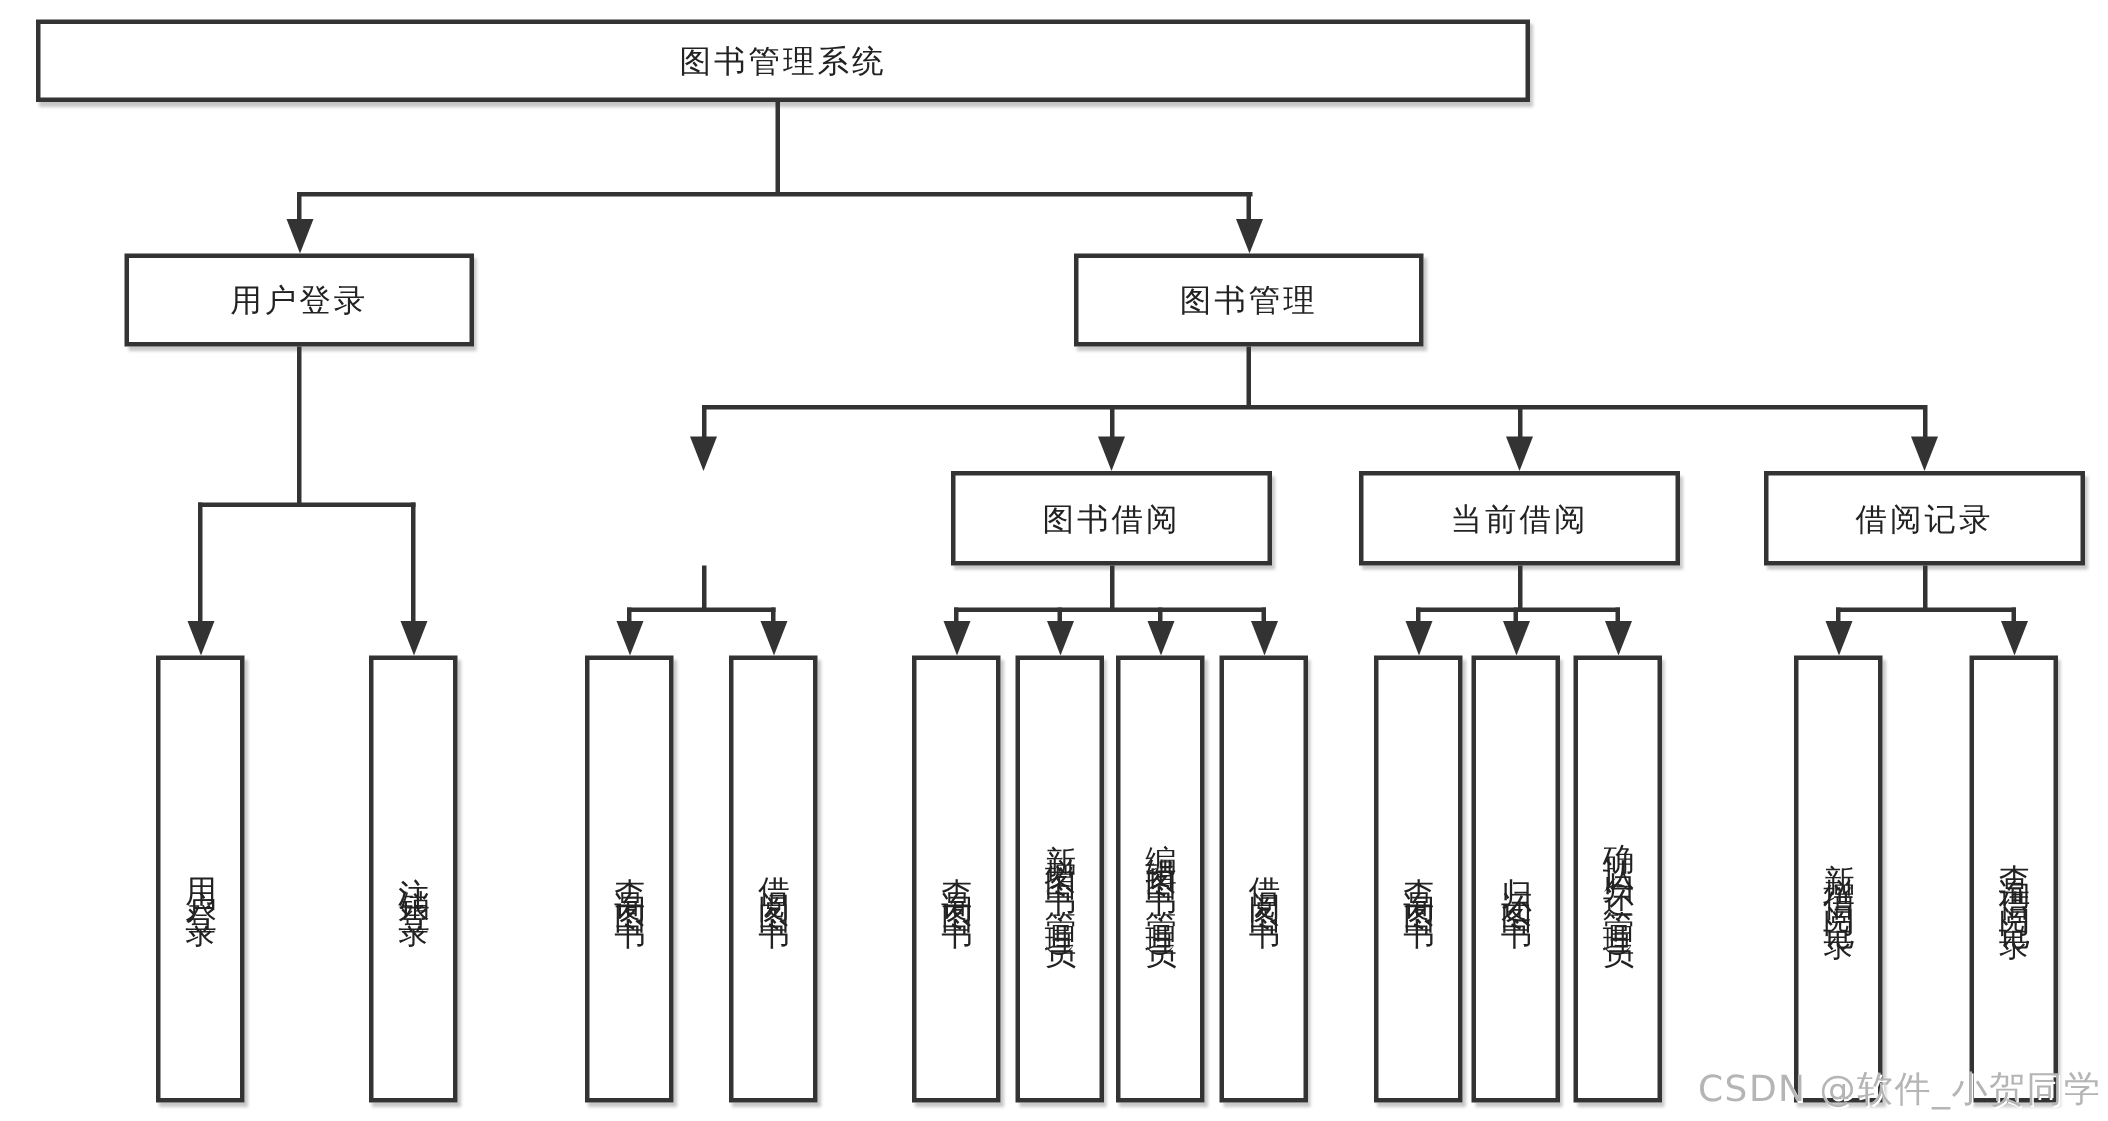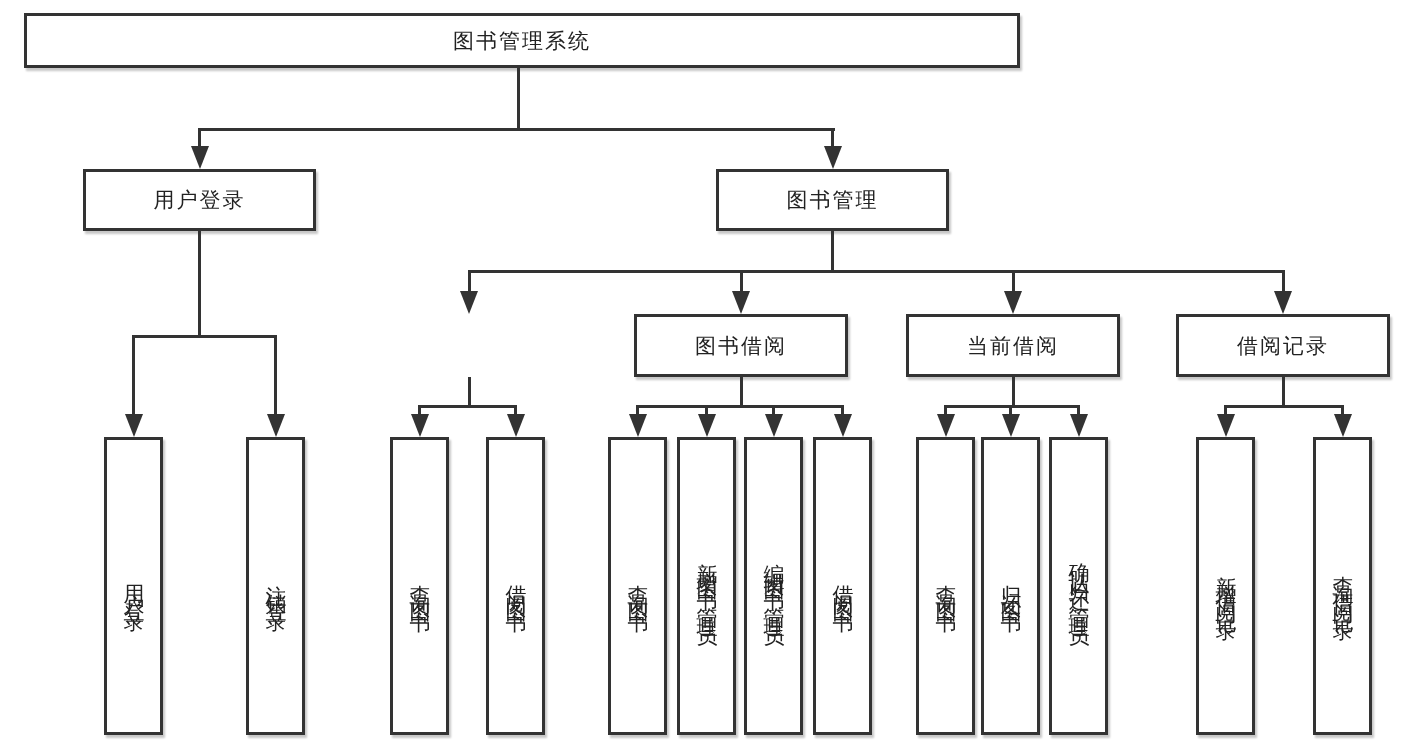--- a/index.html
+++ b/index.html
@@ -151,14 +151,15 @@
     <span>确认归还（管理员）</span>
   </div>
 
   <div class="box vbox" style="left:1196px;top:437px;width:59px;height:298px;">
     <span>新增借阅记录</span>
   </div>
   <div class="box vbox" style="left:1313px;top:437px;width:59px;height:298px;">
     <span>查询借阅记录</span>
   </div>
 
+  <div class="watermark">CSDN @软件_小贺同学</div>
 
 </div>
 
 </body></html>

